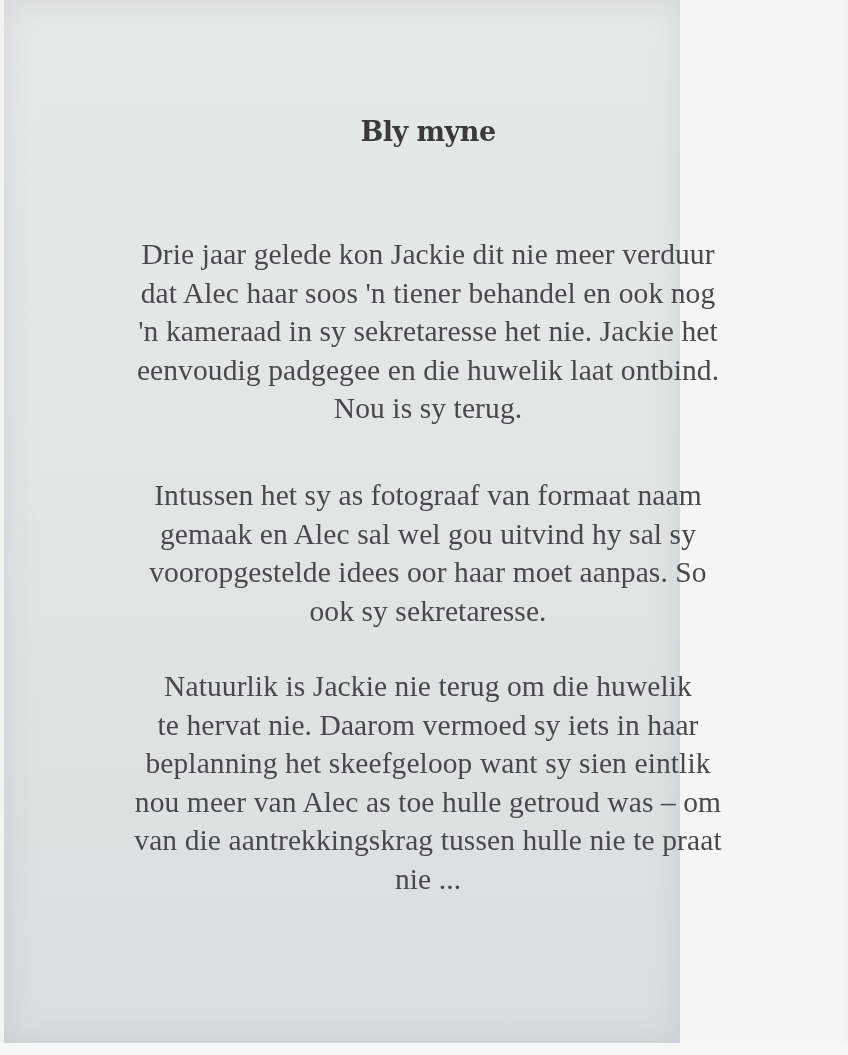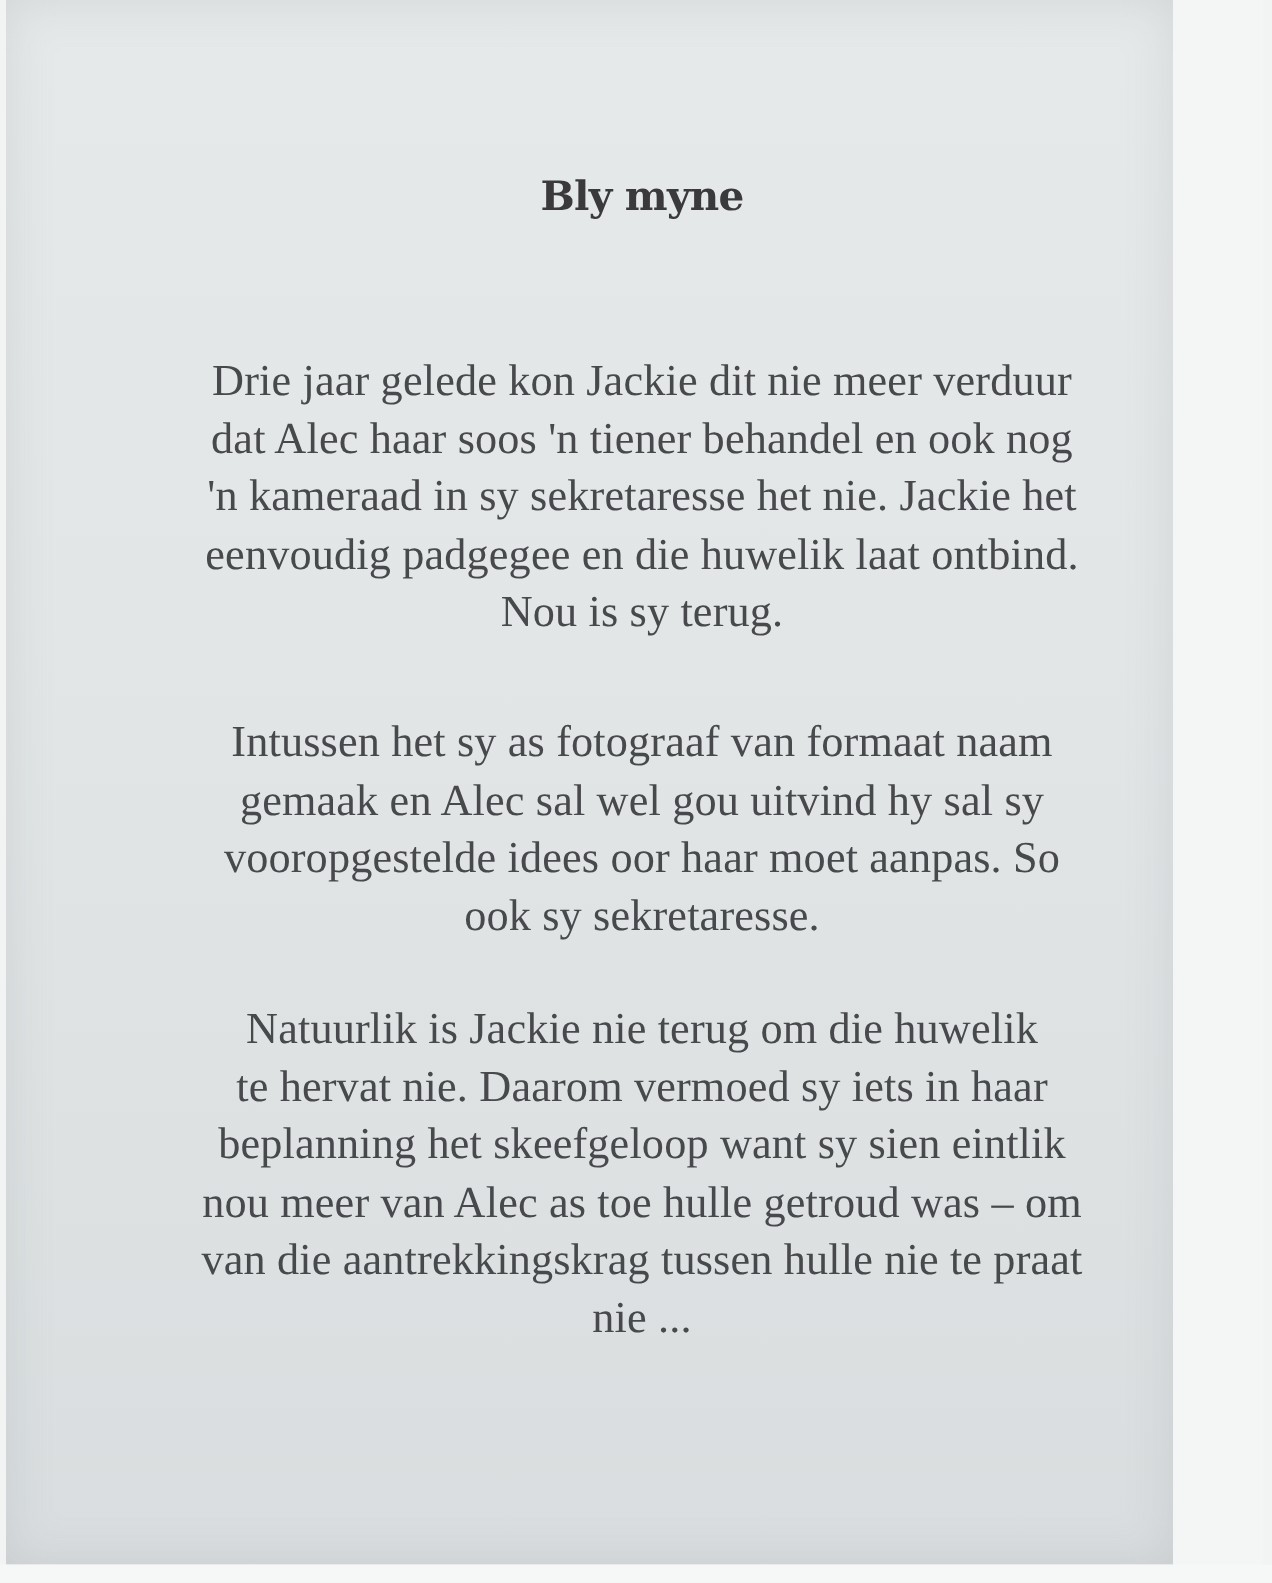--- a/index.html
+++ b/index.html
@@ -7,21 +7,21 @@
       padding: 0;
       width: 848px;
       height: 1055px;
       overflow: hidden;
       background: #f4f6f6;
     }
     .page {
       position: absolute;
       left: 4px;
       top: 0;
-      width: 778px;
+      width: 676px;
       height: 1043px;
       background: linear-gradient(180deg, #e6e9e9 0%, #e2e6e6 40%, #dde1e2 75%, #d9dddf 100%);
       box-shadow: inset 0 0 30px rgba(150,155,160,0.25);
     }
     .bottom-strip {
       position: absolute;
       left: 0;
       top: 1043px;
       width: 848px;
       height: 12px;

